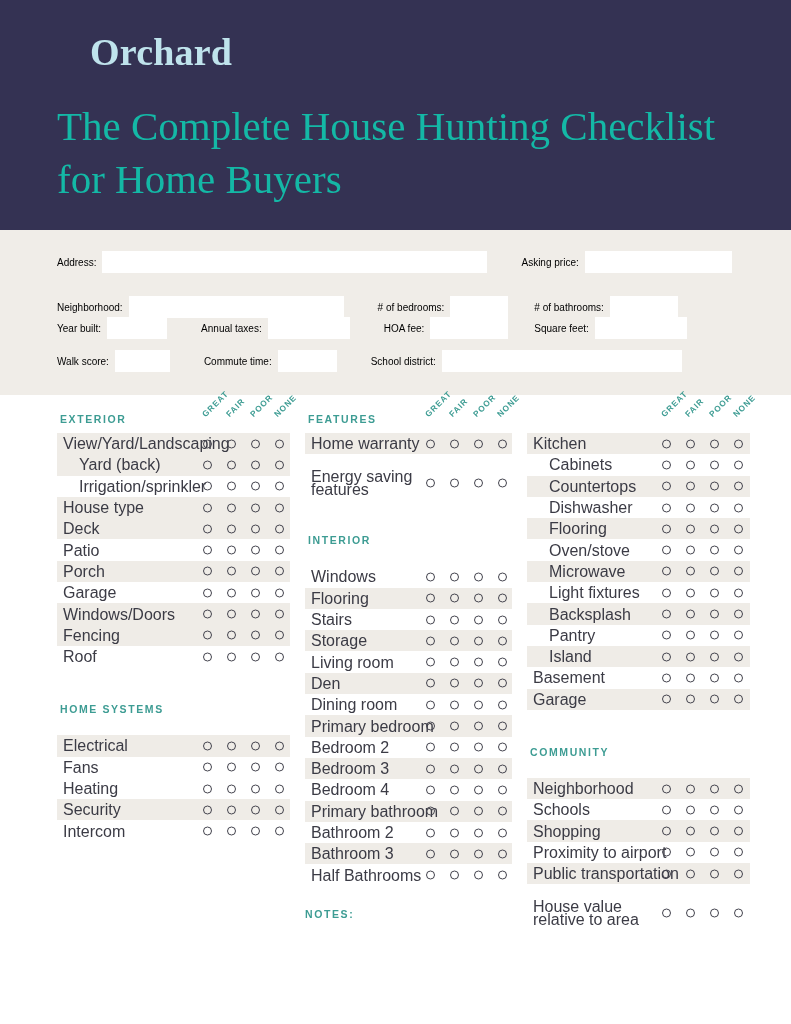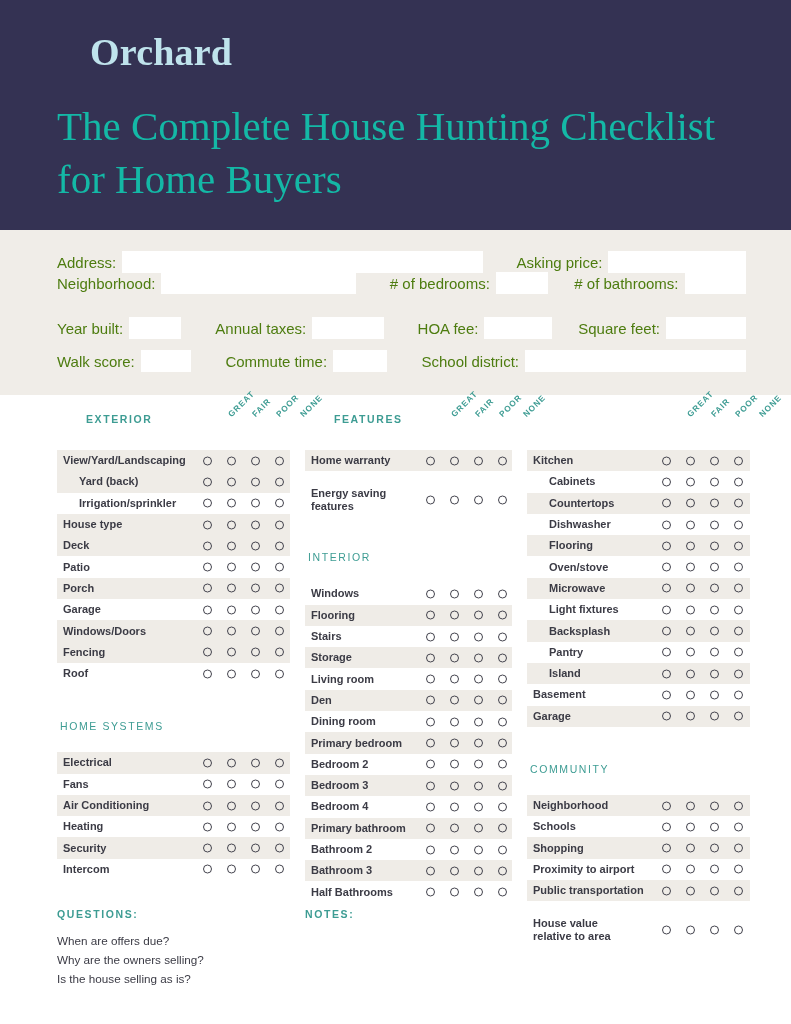--- a/index.html
+++ b/index.html
@@ -47,27 +47,27 @@
     position:relative;
   }
   .frow{
     position:absolute;
     left:57px; right:45px;
     height:22px;
     display:flex;
     align-items:center;
   }
   .frow.r1{top:21px;}
-  .frow.r2{top:42px;}
+  .frow.r2{top:66px;}
   .frow.r3{top:87px;text-align:center;}
   .frow.r4{top:120px;}
 
   .flabel{
-    font-size:15px;
-    color:#4d7c0f;
+    font-size:10px;
+    color:#000000;
     white-space:nowrap;
     margin-right:6px;
   }
   .fbox{
     background:#ffffff;
     height:22px;
     margin-right:18px;
   }
   .fbox:last-child{margin-right:0;}
 
@@ -96,22 +96,21 @@
   .col{
     position:absolute;
     top:0;
   }
   .col-left{left:57px;width:233px;}
   .col-mid{left:305px;width:207px;}
   .col-right{left:527px;width:223px;}
 
   .rating-head{
     position:relative;
-    height:55px;
-    margin-left:26px;
+    height:38px;
   }
   .rating-head .sect-title{
     position:absolute;
     left:3px; top:18px;
     font-size:10.5px;
     font-weight:bold;
     letter-spacing:1.6px;
     color:#3d9c93;
     white-space:nowrap;
   }
@@ -122,43 +121,42 @@
     font-weight:bold;
     letter-spacing:0.9px;
     color:#3d9c93;
     transform:rotate(-45deg);
     transform-origin:left bottom;
     white-space:nowrap;
   }
 
   .sect-title.standalone{
     font-size:10.5px;
-    font-weight:normal;
+    font-weight:bold;
     letter-spacing:1.6px;
     color:#3d9c93;
     white-space:nowrap;
     padding:0 0 20px 3px;
     margin-top:14px;
   }
 
   .row{
     position:relative;
     height:21.3px;
     display:flex;
     align-items:center;
   }
   .row.shaded{background:#efece7;}
   .row.tall{height:30px;margin-top:14px;}
   .row-label{
-    font-size:11px;
+    font-size:16px;
     color:#3b3b45;
     padding-left:6px;
     line-height:13px;
     white-space:pre-line;
-    font-weight:bold;
   }
   .row-label.indent{padding-left:22px;}
 
   .dots{
     position:absolute;
     top:50%;
     transform:translateY(-50%);
     display:flex;
   }
   .dot{
@@ -381,29 +379,20 @@
       </div>
       <div class="row">
         <span class="row-label">Fans</span>
         <div class="dots">
           <span class="dot"></span>
           <span class="dot"></span>
           <span class="dot"></span>
           <span class="dot"></span>
         </div>
       </div>
-      <div class="row shaded">
-        <span class="row-label">Air Conditioning</span>
-        <div class="dots">
-          <span class="dot"></span>
-          <span class="dot"></span>
-          <span class="dot"></span>
-          <span class="dot"></span>
-        </div>
-      </div>
       <div class="row">
         <span class="row-label">Heating</span>
         <div class="dots">
           <span class="dot"></span>
           <span class="dot"></span>
           <span class="dot"></span>
           <span class="dot"></span>
         </div>
       </div>
       <div class="row shaded">
@@ -768,24 +757,16 @@
           <span class="dot"></span>
           <span class="dot"></span>
           <span class="dot"></span>
           <span class="dot"></span>
         </div>
       </div>
     </div>
 </div>
 
 <div class="footer">
-  <div class="foot-q">
-    <div class="foot-title">QUESTIONS:</div>
-    <div id="questions-list">
-        <div class="foot-line">When are offers due?</div>
-        <div class="foot-line">Why are the owners selling?</div>
-        <div class="foot-line">Is the house selling as is?</div>
-      </div>
-  </div>
   <div class="foot-n">
     <div class="foot-title">NOTES:</div>
   </div>
 </div>
 
 </body></html>

